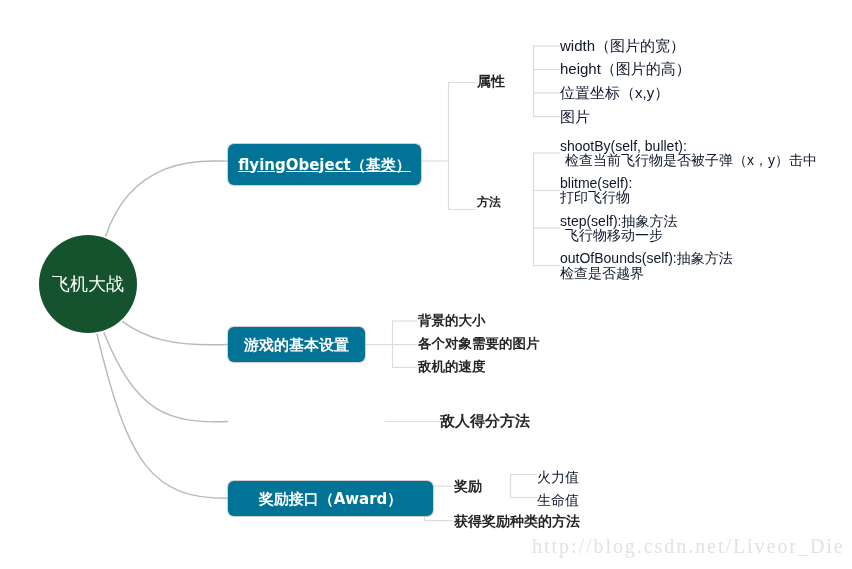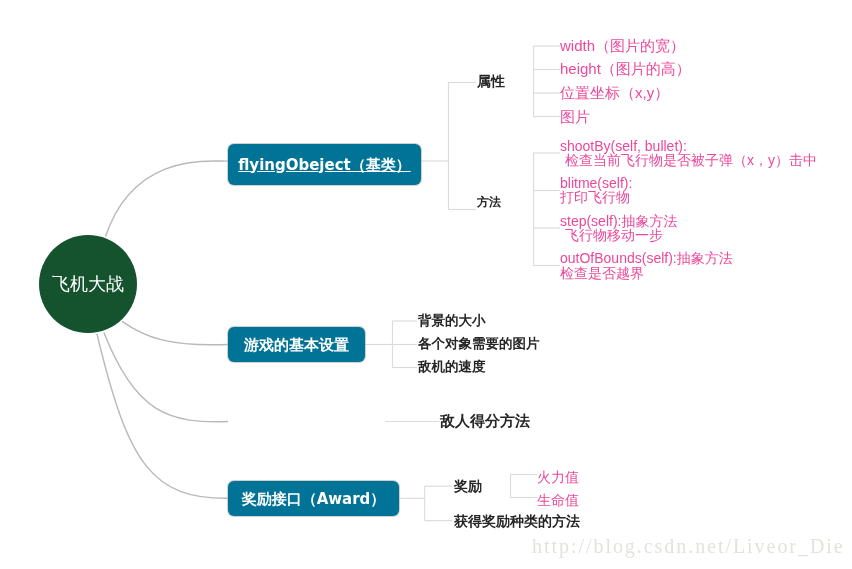--- a/index.html
+++ b/index.html
@@ -8,21 +8,21 @@
         font-family:"Liberation Sans",sans-serif;
         will-change:transform;}
   svg.links{position:absolute;left:0;top:0;width:852px;height:569px;}
   .node span{position:relative;top:1px;}
   .node{position:absolute;background:#007396;color:#ffffff;border-radius:6px;
         box-shadow:0 0 0 1px rgba(170,170,170,.55);
         box-sizing:border-box;display:flex;align-items:center;justify-content:center;
         font-family:"DejaVu Sans",sans-serif;font-weight:bold;white-space:nowrap;}
   .center{position:absolute;border-radius:50%;background:#14532d;color:#ffffff;
           display:flex;align-items:center;justify-content:center;white-space:nowrap;}
-  .lbl{position:absolute;white-space:nowrap;color:#ec4899;line-height:1;}
+  .lbl{position:absolute;white-space:nowrap;color:#0f172a;line-height:1;}
   .lbl.b{font-weight:bold;color:#262626;font-family:"Liberation Serif",serif;}
   .watermark{position:absolute;color:#e3e2dd;font-family:"Liberation Serif",serif;
              font-size:20px;letter-spacing:1.95px;white-space:nowrap;}
 </style>
 </head>
 <body>
 
 <div id="page">
 
   <svg class="links" viewBox="0 0 852 569" xmlns="http://www.w3.org/2000/svg">
@@ -72,21 +72,21 @@
   <div class="center" style="left:39px;top:235px;width:98px;height:98px;font-size:18px;">
     <span>飞机大战</span>
   </div>
 
   <div class="node" style="left:228px;top:143.5px;width:193px;height:41px;font-size:15px;text-decoration:underline;">
     <span>flyingObeject（基类）</span>
   </div>
   <div class="node" style="left:228px;top:326.5px;width:137px;height:35px;font-size:15px;">
     <span>游戏的基本设置</span>
   </div>
-  <div class="node" style="left:228px;top:480.5px;width:171px;height:35px;font-size:15px;">
+  <div class="node" style="left:228px;top:480.5px;width:205px;height:35px;font-size:15px;">
     <span>奖励接口（Award）</span>
   </div>
 
   <div class="lbl b" style="left:477px;top:75px;font-size:14px;">属性</div>
   <div class="lbl b" style="left:477px;top:196px;font-size:12px;">方法</div>
 
   <div class="lbl" style="left:560px;top:38px;font-size:15px;">width（图片的宽）</div>
   <div class="lbl" style="left:560px;top:61px;font-size:15px;">height（图片的高）</div>
   <div class="lbl" style="left:560px;top:85px;font-size:15px;">位置坐标（x,y）</div>
   <div class="lbl" style="left:560px;top:109px;font-size:15px;">图片</div>

